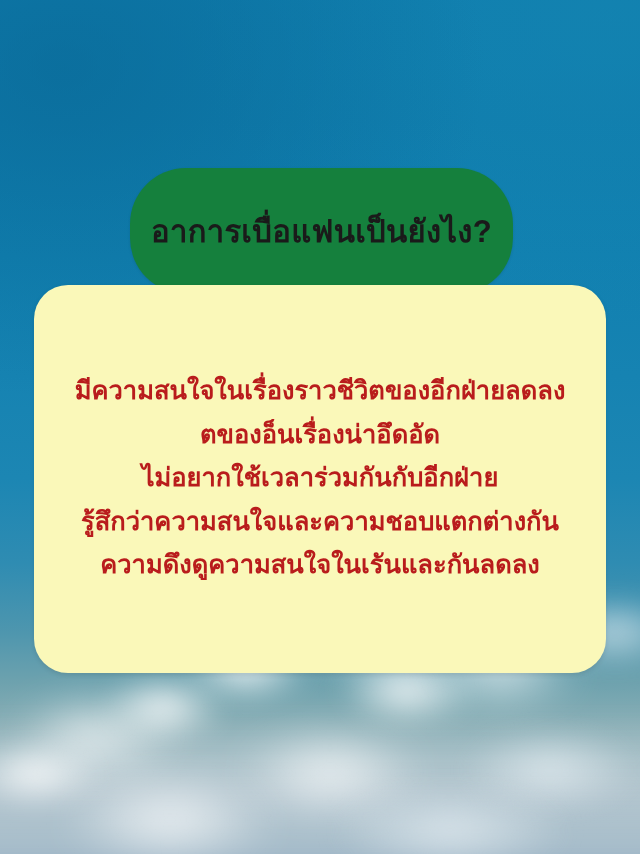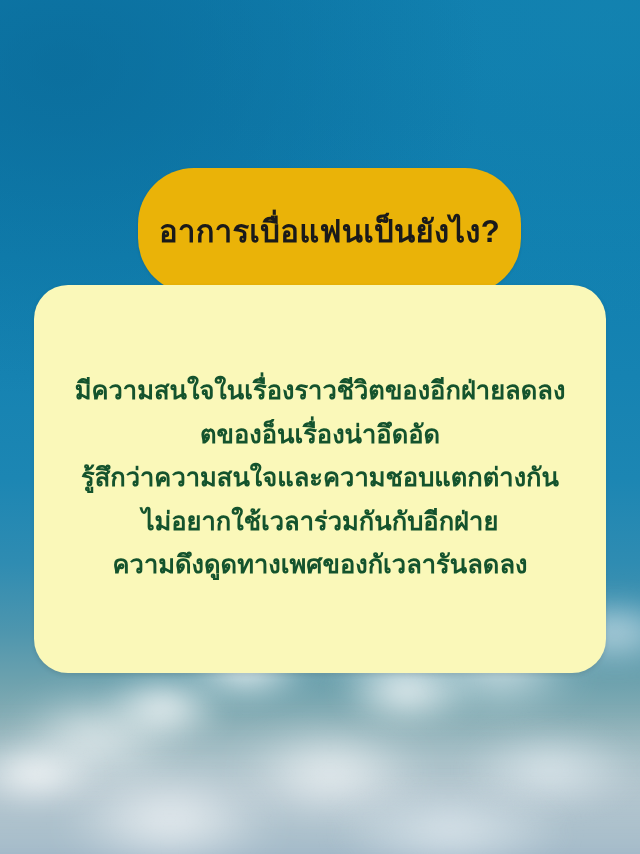--- a/index.html
+++ b/index.html
@@ -63,25 +63,25 @@
     position: absolute;
     left: 0; right: 0; bottom: 0;
     height: 150px;
     background: linear-gradient(180deg, rgba(190,206,214,0) 0%, rgba(190,206,216,.55) 45%, rgba(172,192,205,.72) 100%);
     filter: blur(10px);
   }
 
   
   .title-pill {
     position: absolute;
-    left: 138px;
+    left: 130px;
     top: 168px;
     width: 383px;
     height: 126px;
-    background: #eab308;
+    background: #15803d;
     border-radius: 56px;
     display: flex;
     align-items: center;
     justify-content: center;
     box-shadow: 0 1px 3px rgba(0,0,0,.10);
   }
   .title-text {
     font-size: 31px;
     font-weight: 700;
     color: #1a1a1a;
@@ -103,21 +103,21 @@
     display: flex;
     flex-direction: column;
     align-items: center;
     justify-content: center;
     padding: 10px 14px 12px;
     box-sizing: border-box;
   }
   .body-line {
     font-size: 25.5px;
     font-weight: 700;
-    color: #14532d;
+    color: #b91c1c;
     line-height: 1;
     text-align: left;
     white-space: nowrap;
     margin: 0;
     padding: 9px 0;
   }
 </style>
 </head>
 <body>
 
@@ -143,18 +143,18 @@
     <div class="cloud faint" style="left:330px; top:206px; width:320px; height:120px;"></div>
   </div>
 
   <div class="title-pill">
     <div class="title-text">อาการเบื่อแฟนเป็นยังไง?</div>
   </div>
 
   <div class="body-card">
     <p class="body-line">มีความสนใจในเรื่องราวชีวิตของอีกฝ่ายลดลง</p>
     <p class="body-line">ตของอ็นเรื่องน่าอึดอัด</p>
+    <p class="body-line">ไม่อยากใช้เวลาร่วมกันกับอีกฝ่าย</p>
     <p class="body-line">รู้สึกว่าความสนใจและความชอบแตกต่างกัน</p>
-    <p class="body-line">ไม่อยากใช้เวลาร่วมกันกับอีกฝ่าย</p>
-    <p class="body-line">ความดึงดูดทางเพศของกัเวลารันลดลง</p>
+    <p class="body-line">ความดึงดูความสนใจในเรันและกันลดลง</p>
   </div>
 
 </div>
 
 </body></html>

